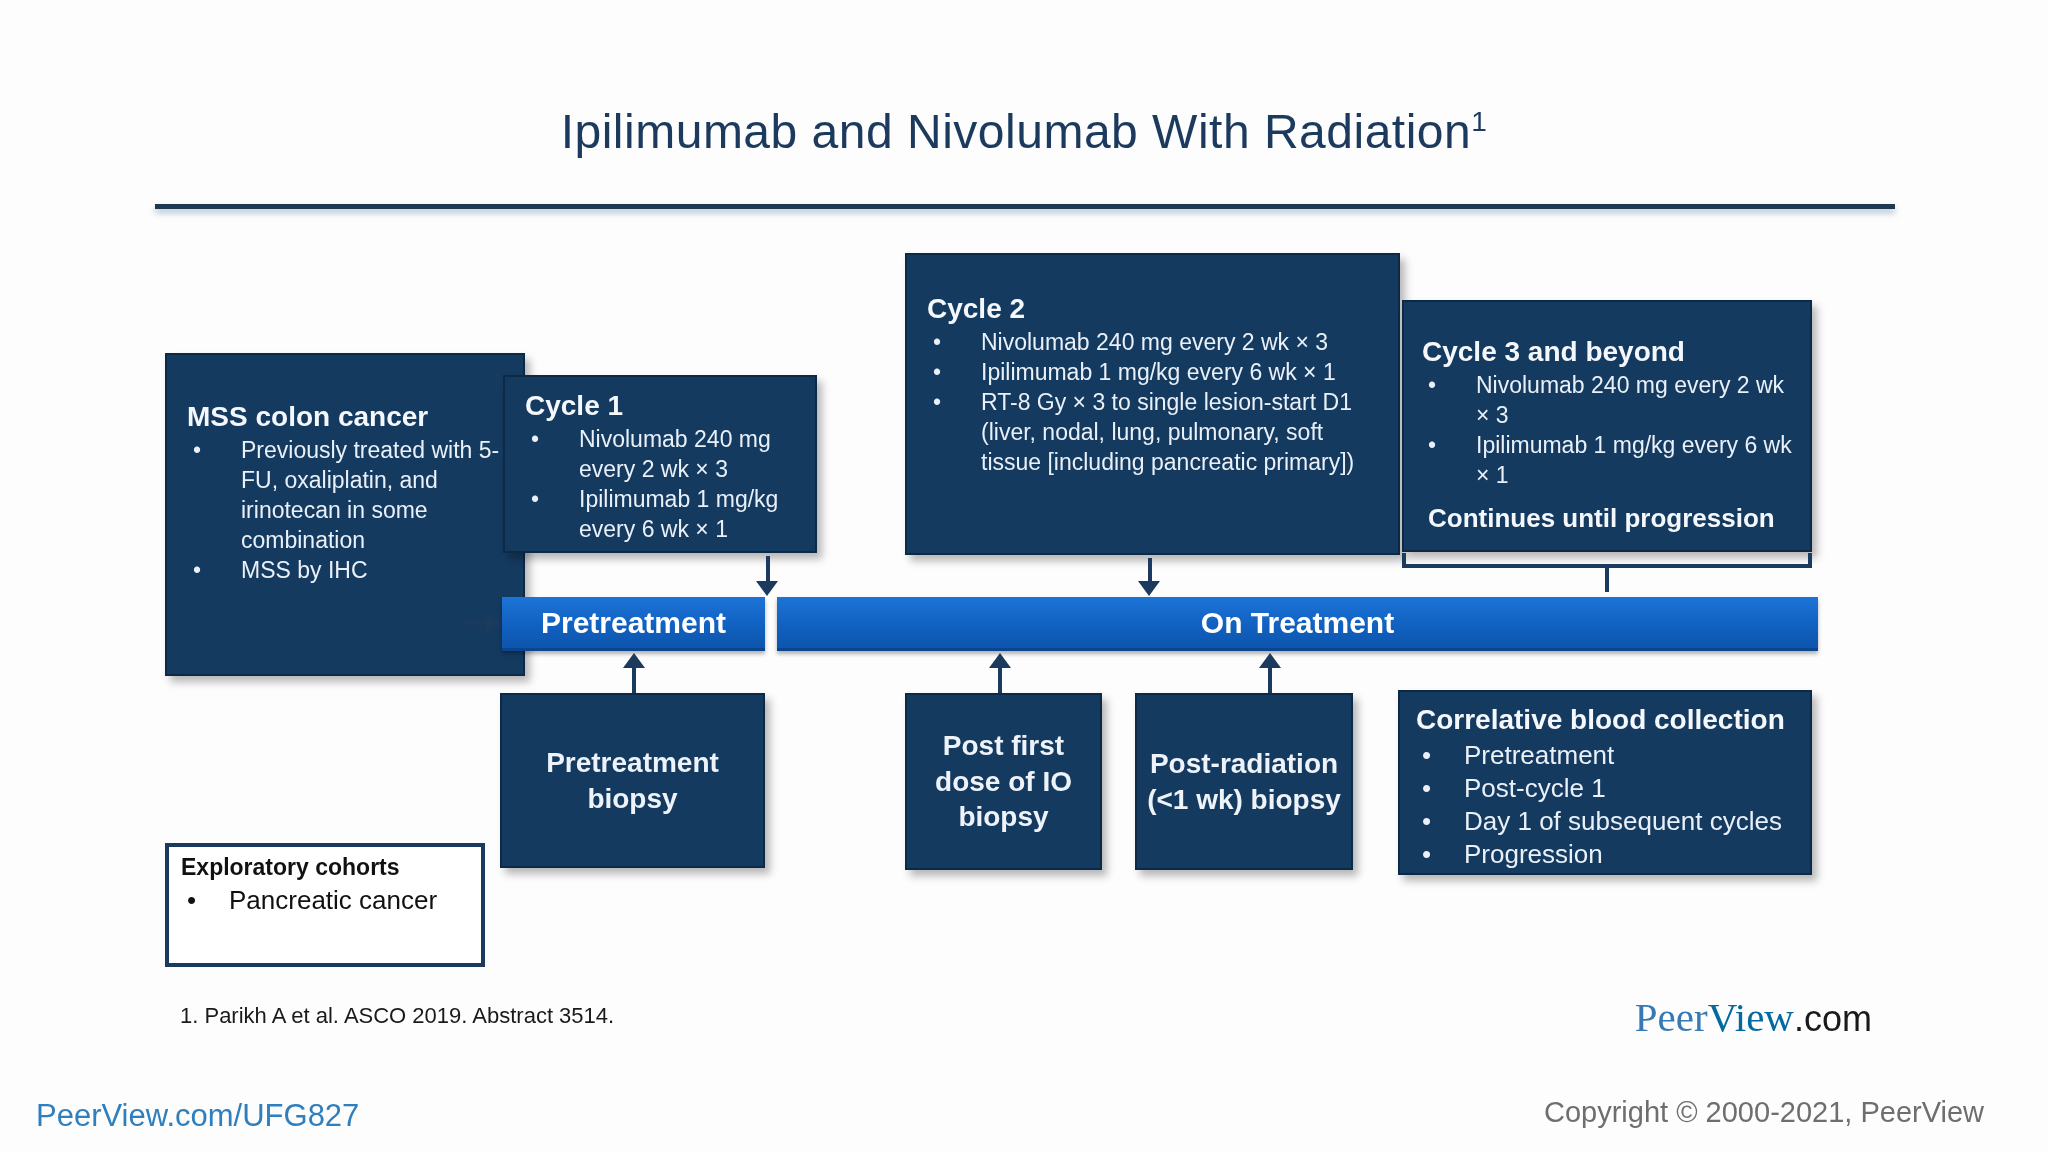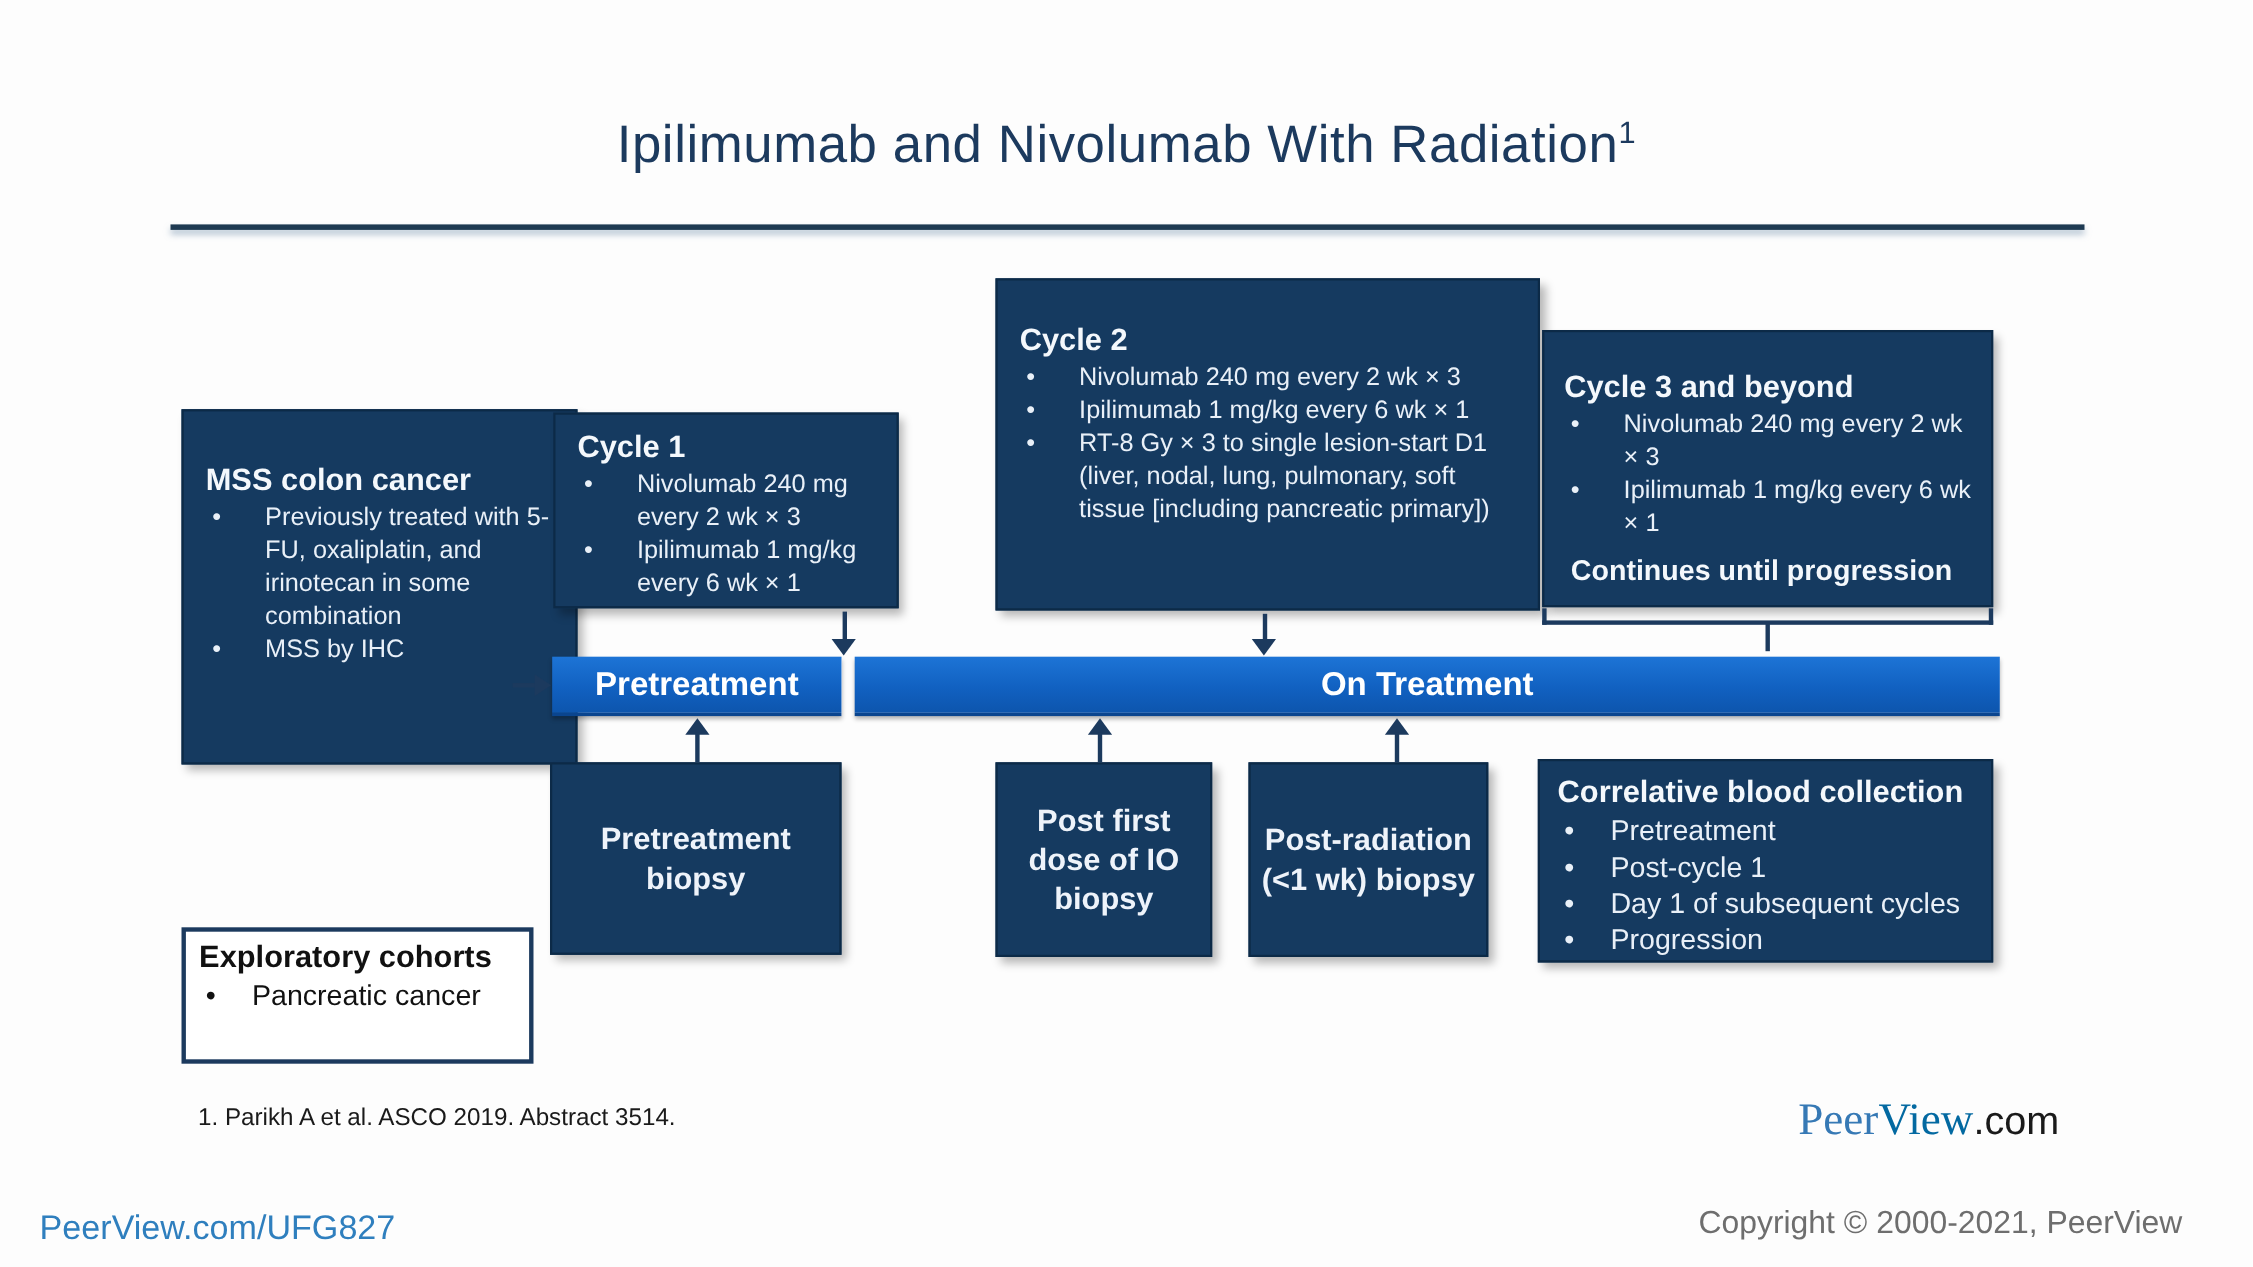--- a/index.html
+++ b/index.html
@@ -21,21 +21,21 @@
   .navybox{
     position:absolute;box-sizing:border-box;background:#153a60;border:2px solid #0c2a47;
     color:#e9f0f8;box-shadow:5px 6px 8px rgba(0,0,0,0.28);
   }
   .boxhead{font-size:28px;font-weight:bold;color:#f4f8fc;margin-bottom:3px;}
   .brow{display:flex;font-size:23px;line-height:1.3;}
   .brow::before{content:"\2022";flex:0 0 48px;padding-left:6px;}
   .btext{flex:1 1 auto;}
   .boxfoot{font-size:26px;font-weight:bold;color:#f4f8fc;padding-left:6px;margin-top:12px;}
 
-  .mss{left:165px;top:372px;width:360px;height:323px;padding:46px 8px 10px 20px;}
+  .mss{left:165px;top:353px;width:360px;height:323px;padding:46px 8px 10px 20px;}
   .cycle1{left:503px;top:375px;width:314px;height:178px;padding:13px 14px 8px 20px;}
   .cycle2{left:905px;top:253px;width:495px;height:302px;padding:38px 12px 8px 20px;}
   .cycle3{left:1402px;top:300px;width:410px;height:252px;padding:34px 10px 8px 18px;}
   .correlative{left:1398px;top:690px;width:414px;height:185px;padding:12px 8px 8px 16px;}
   .correlative .brow{font-size:26px;line-height:1.27;}
   .correlative .brow::before{flex:0 0 42px;}
 
   
   .labelbox{
     display:flex;align-items:center;justify-content:center;text-align:center;
@@ -54,21 +54,21 @@
     color:#ffffff;font-size:30px;font-weight:bold;
   }
   .bar-pre{left:502px;width:263px;}
   .bar-on{left:777px;width:1041px;}
 
   
   .whitebox{
     position:absolute;left:165px;top:843px;width:320px;height:124px;box-sizing:border-box;
     background:#ffffff;border:4px solid #1c3a5e;color:#111;padding:7px 6px 6px 12px;
   }
-  .whitebox .boxhead{color:#111;font-size:28px;}
+  .whitebox .boxhead{color:#111;font-size:23px;}
   .whitebox .brow{font-size:26px;line-height:1.3;}
   .whitebox .brow::before{flex:0 0 42px;}
 
   
   .stem{position:absolute;background:#1c3a5e;}
   .tri{position:absolute;width:0;height:0;}
   .a-mss-stem{left:466px;top:621px;width:22px;height:4px;}
   .a-mss-head{left:486px;top:613px;border-left:15px solid #1c3a5e;border-top:10px solid transparent;border-bottom:10px solid transparent;}
   .a-c1-stem{left:766px;top:556px;width:4px;height:28px;}
   .a-c1-head{left:756px;top:581px;border-top:15px solid #1c3a5e;border-left:11px solid transparent;border-right:11px solid transparent;}

